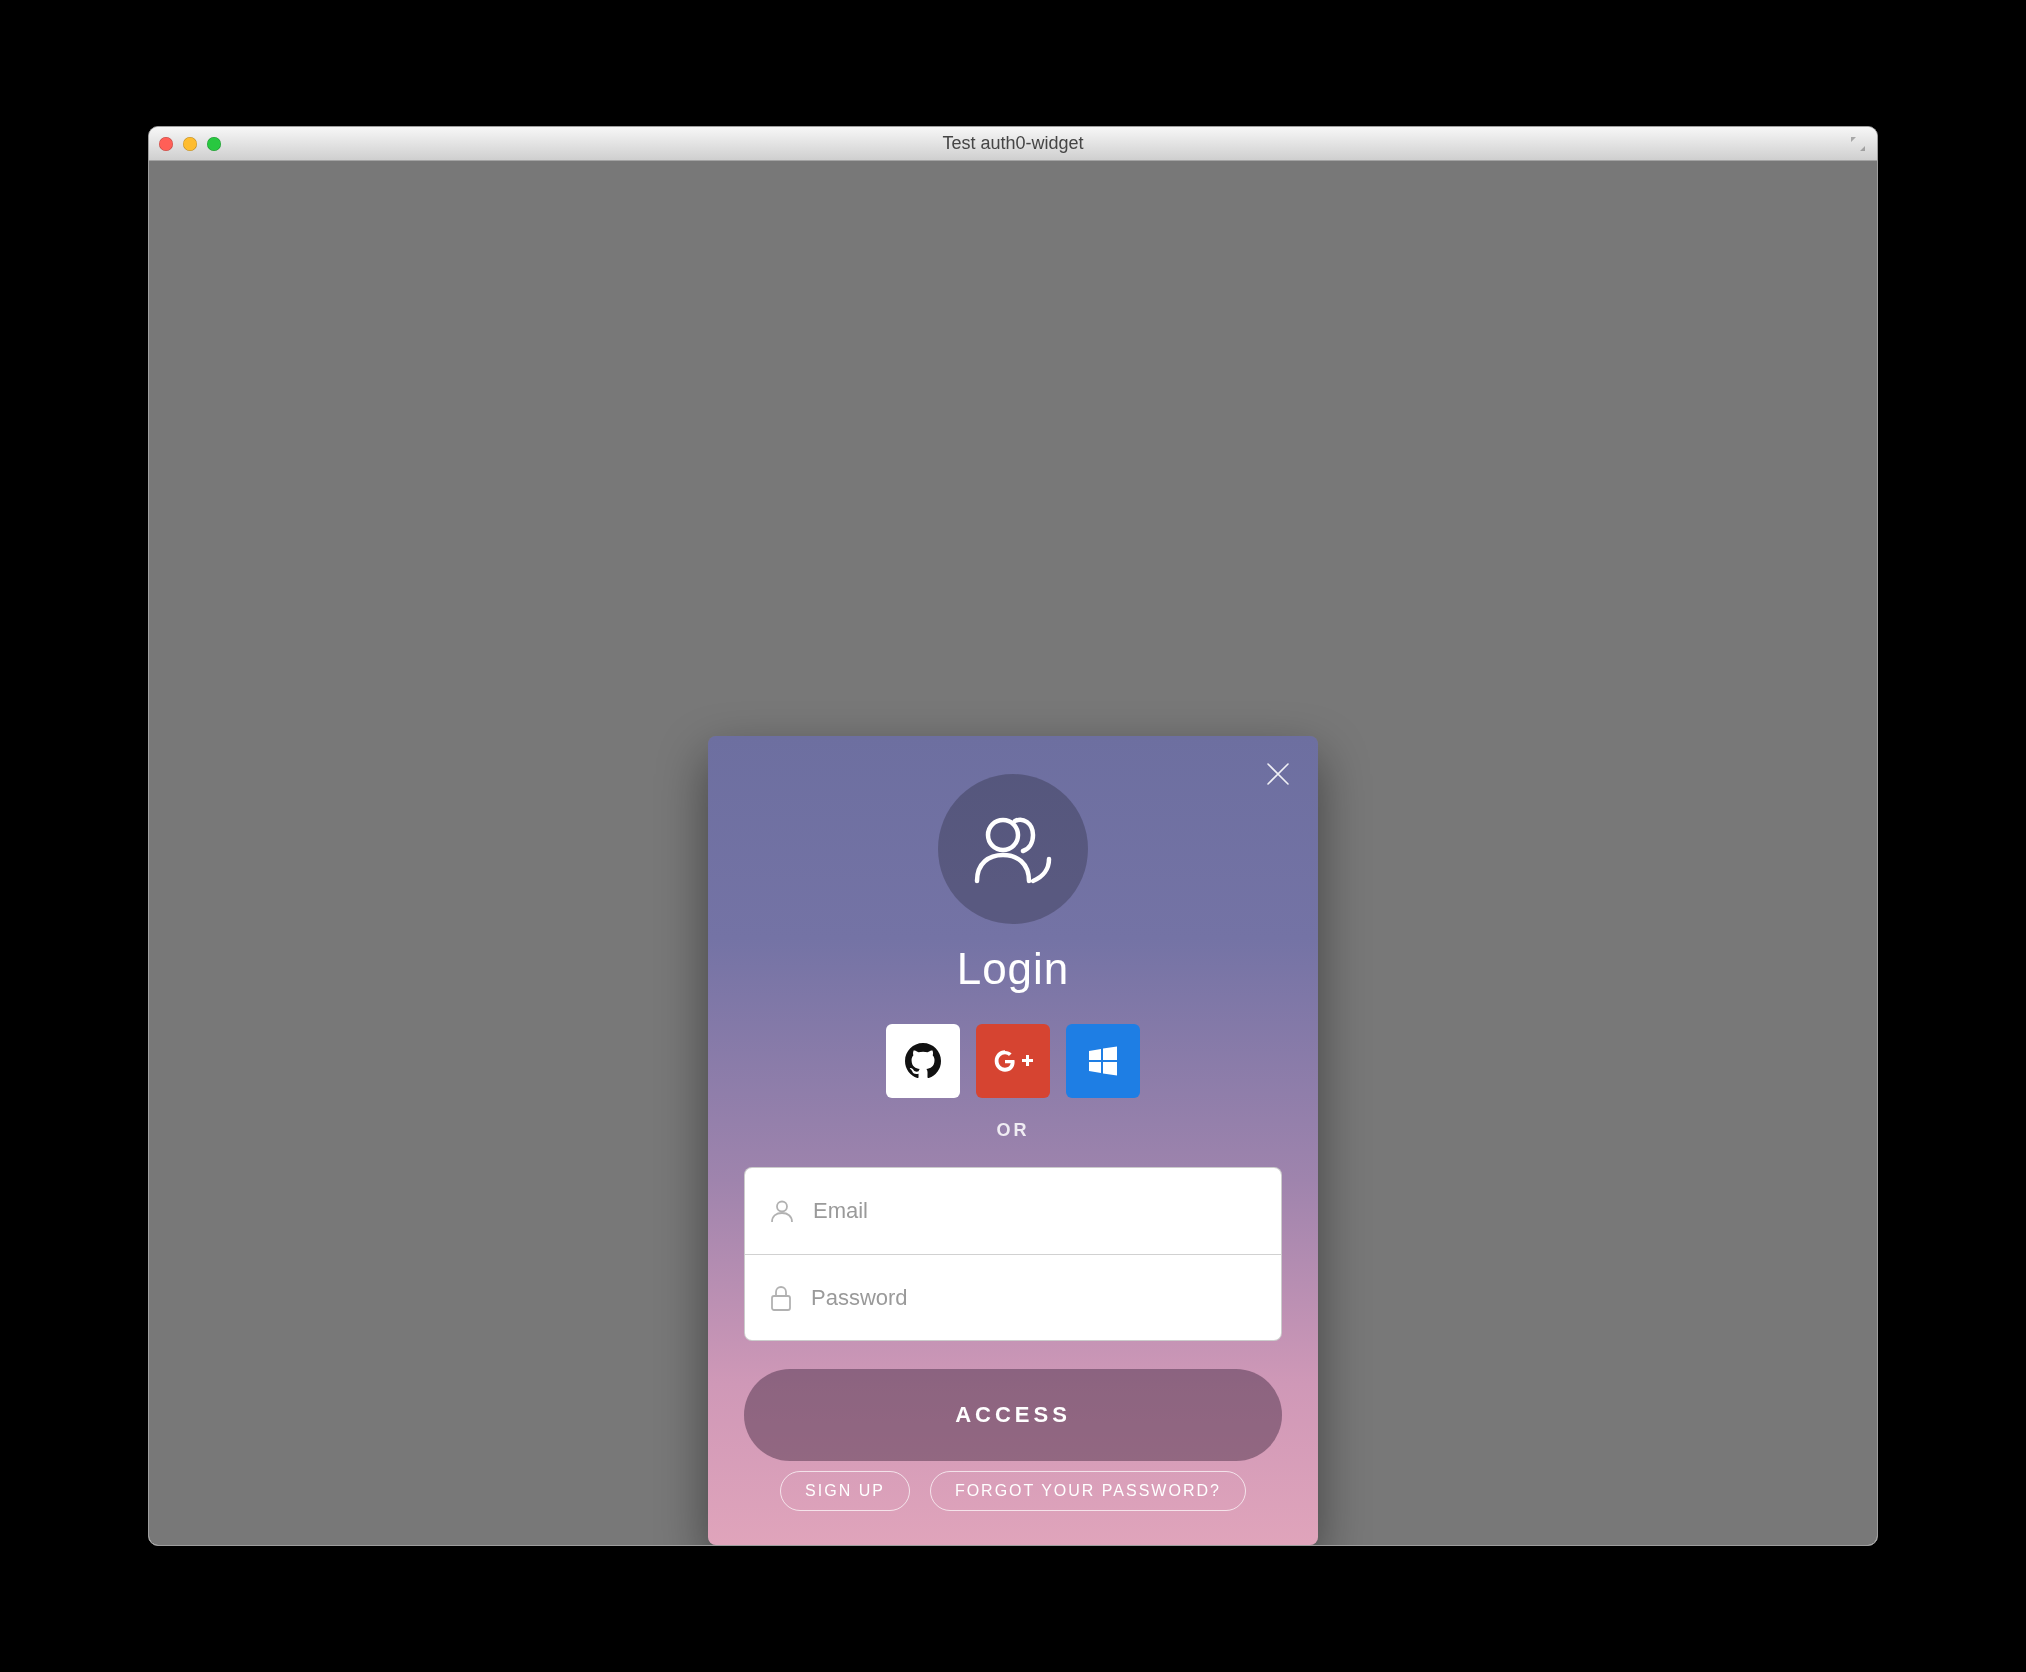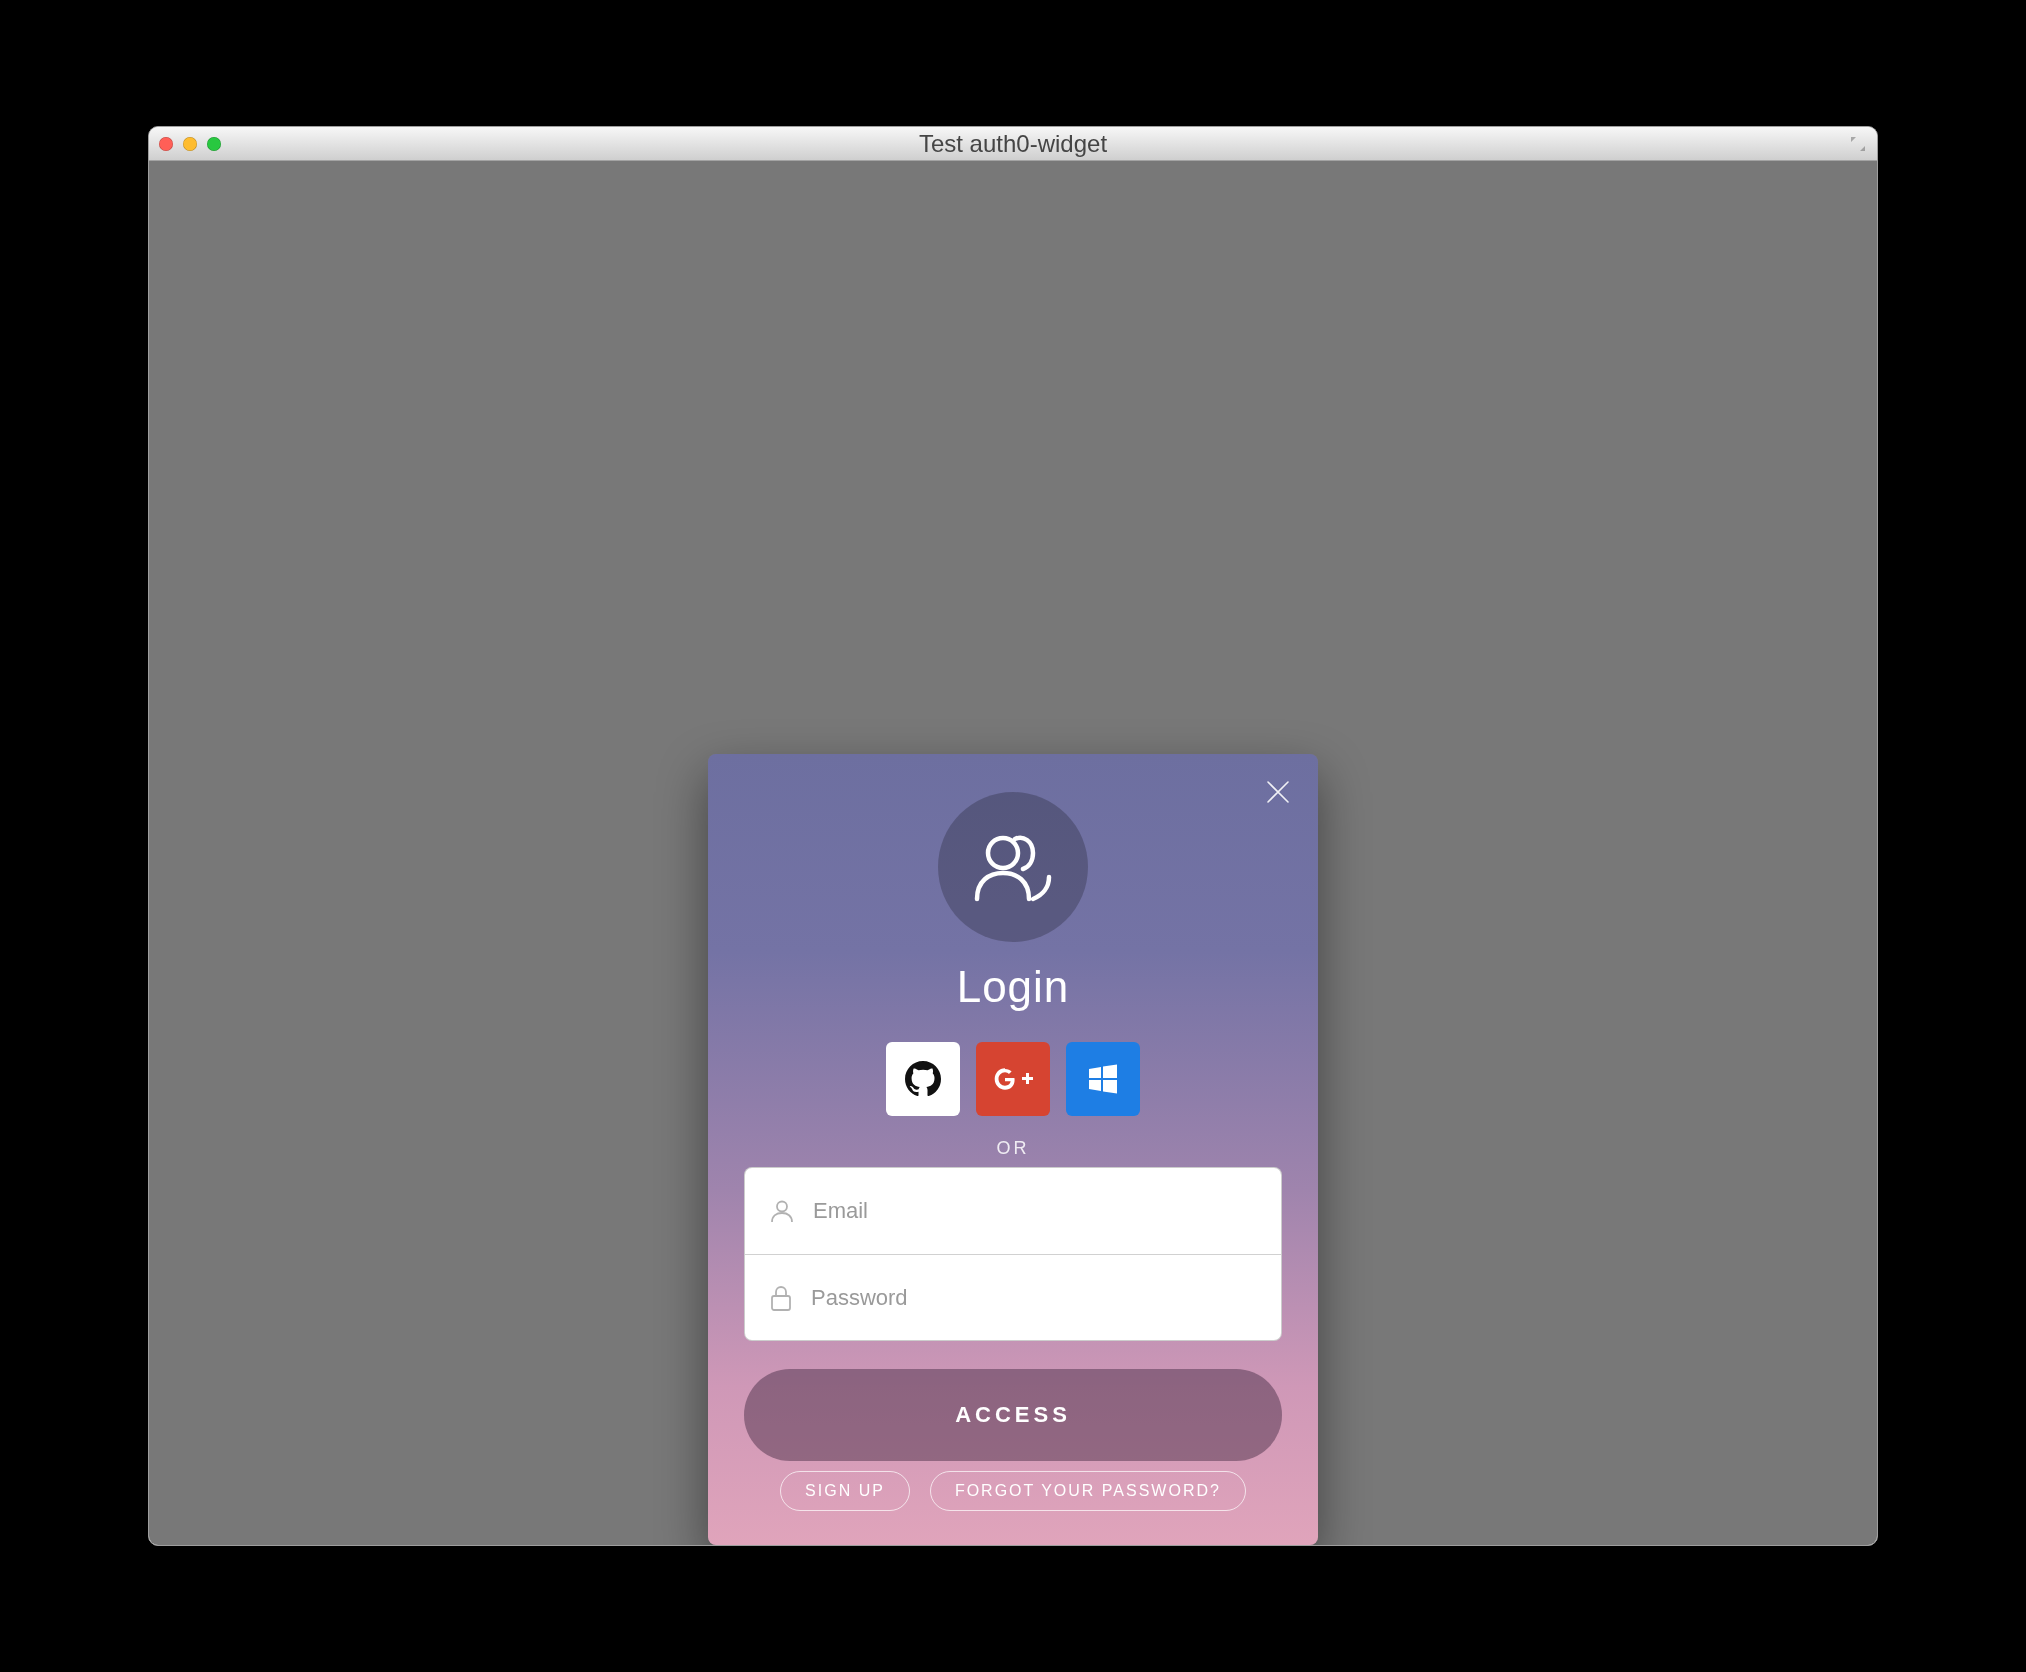--- a/index.html
+++ b/index.html
@@ -43,21 +43,21 @@
       position:absolute;left:10px;top:50%;transform:translateY(-50%);
       display:flex;gap:10px;
     }
     .traffic span{
       width:14px;height:14px;border-radius:50%;display:block;
       box-shadow:inset 0 0 0 .5px rgba(0,0,0,.25);
     }
     .tr-red{background:var(--mac-red);}
     .tr-yel{background:var(--mac-yel);}
     .tr-grn{background:var(--mac-grn);}
-    .wtitle{color:#454545;font-size:24px;}
+    .wtitle{color:#454545;font-size:18px;}
     .fs-btn{
       position:absolute;right:10px;top:50%;transform:translateY(-50%);
       opacity:.45;
     }
     .fs-btn svg{display:block;}
     .content{
       flex:1;
       background:#787878;
       position:relative;
       display:flex;
@@ -97,21 +97,21 @@
     .social{display:flex;justify-content:center;gap:16px;margin-bottom:22px;}
     .social button{
       width:74px;height:74px;border:none;border-radius:6px;
       display:flex;align-items:center;justify-content:center;cursor:pointer;
     }
     .gh{background:#fff;}
     .gp{background:#d64431;}
     .ms{background:#1e7ee4;}
     .or{
       text-align:center;font-size:18px;letter-spacing:3px;
-      color:rgba(255,255,255,.85);margin-bottom:8px;
+      color:rgba(255,255,255,.85);margin-bottom:26px;font-weight:bold;
     }
     .fields{
       background:#fff;border:1px solid rgba(0,0,0,.2);border-radius:8px;
       overflow:hidden;margin-bottom:28px;
     }
     .field{
       display:flex;align-items:center;height:86px;padding:16px 24px;
     }
     .field + .field{border-top:1px solid rgba(0,0,0,.18);}
     .field svg{flex:0 0 auto;margin-right:18px;opacity:.45;}

